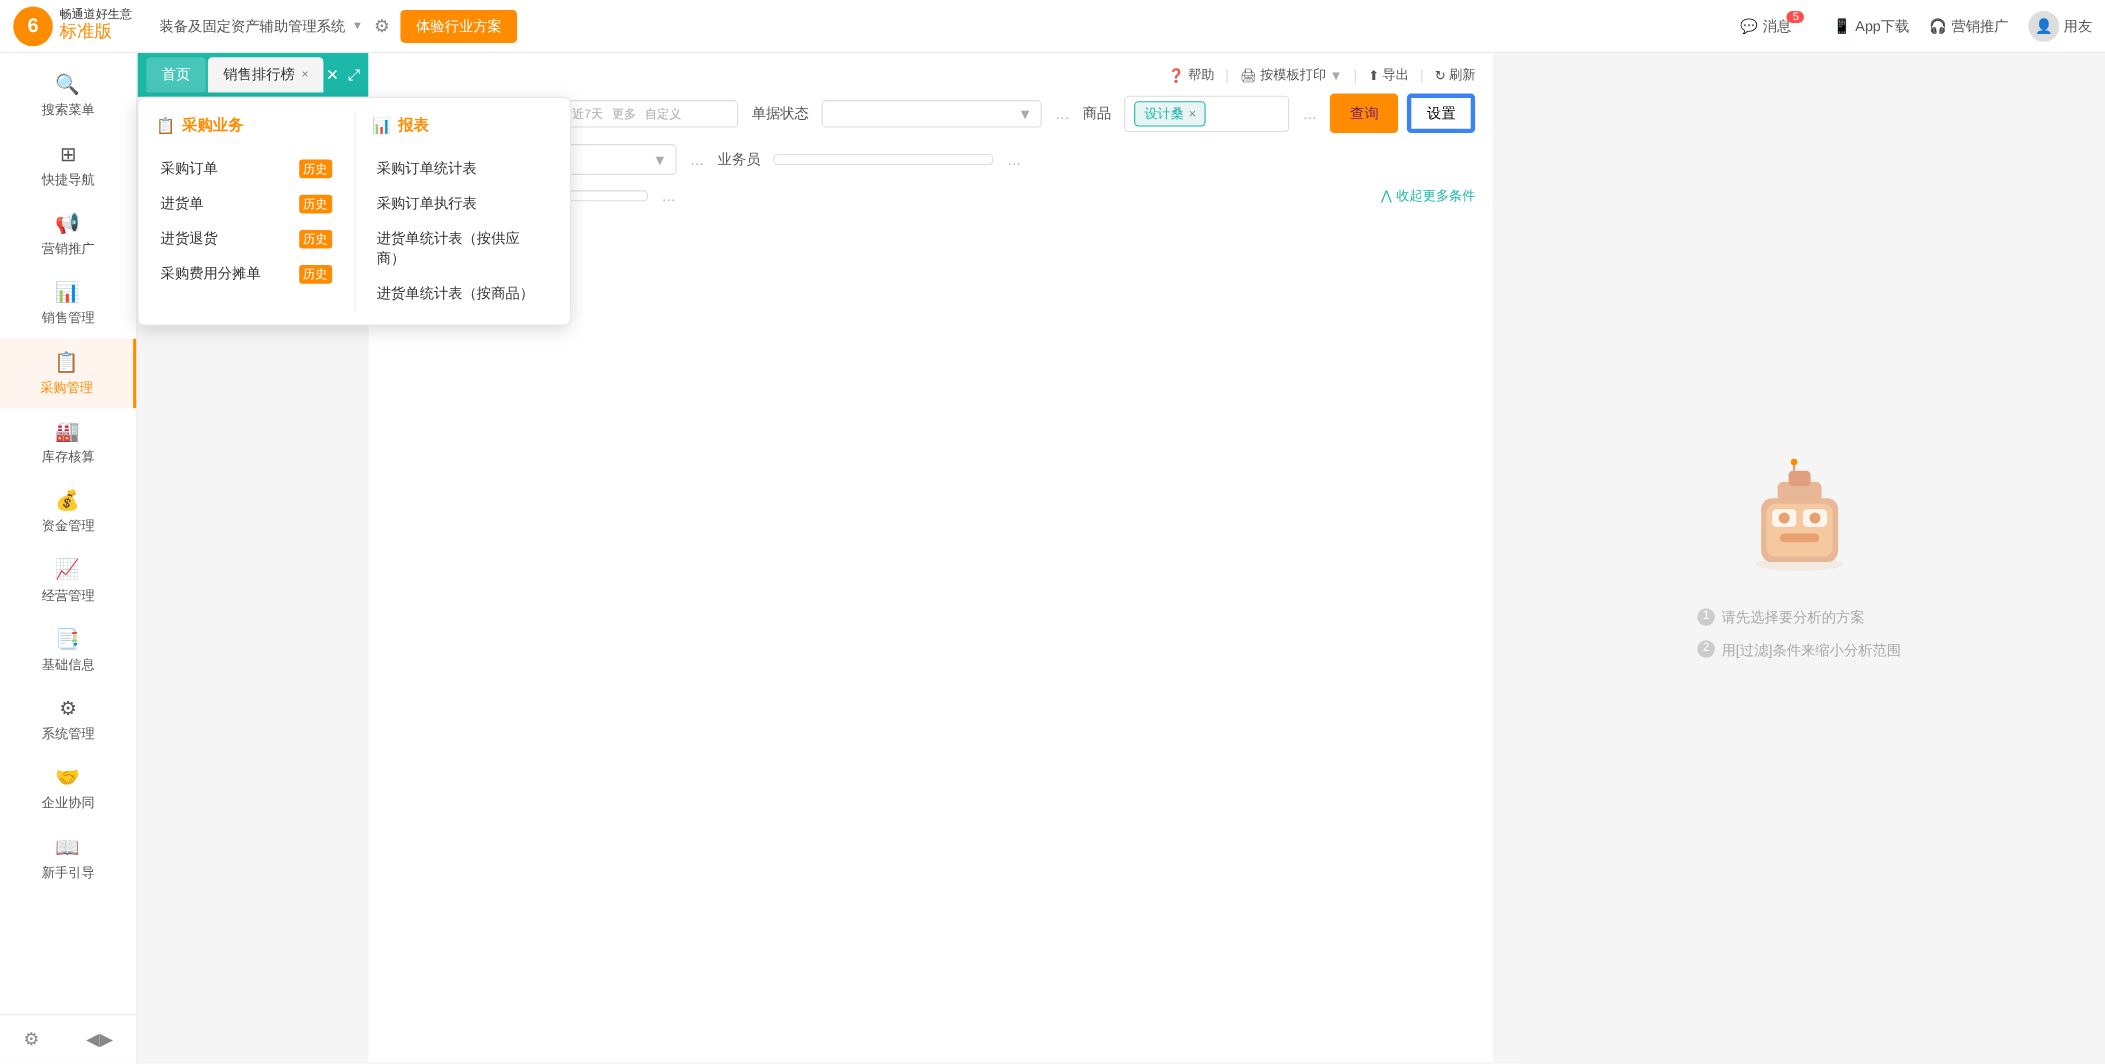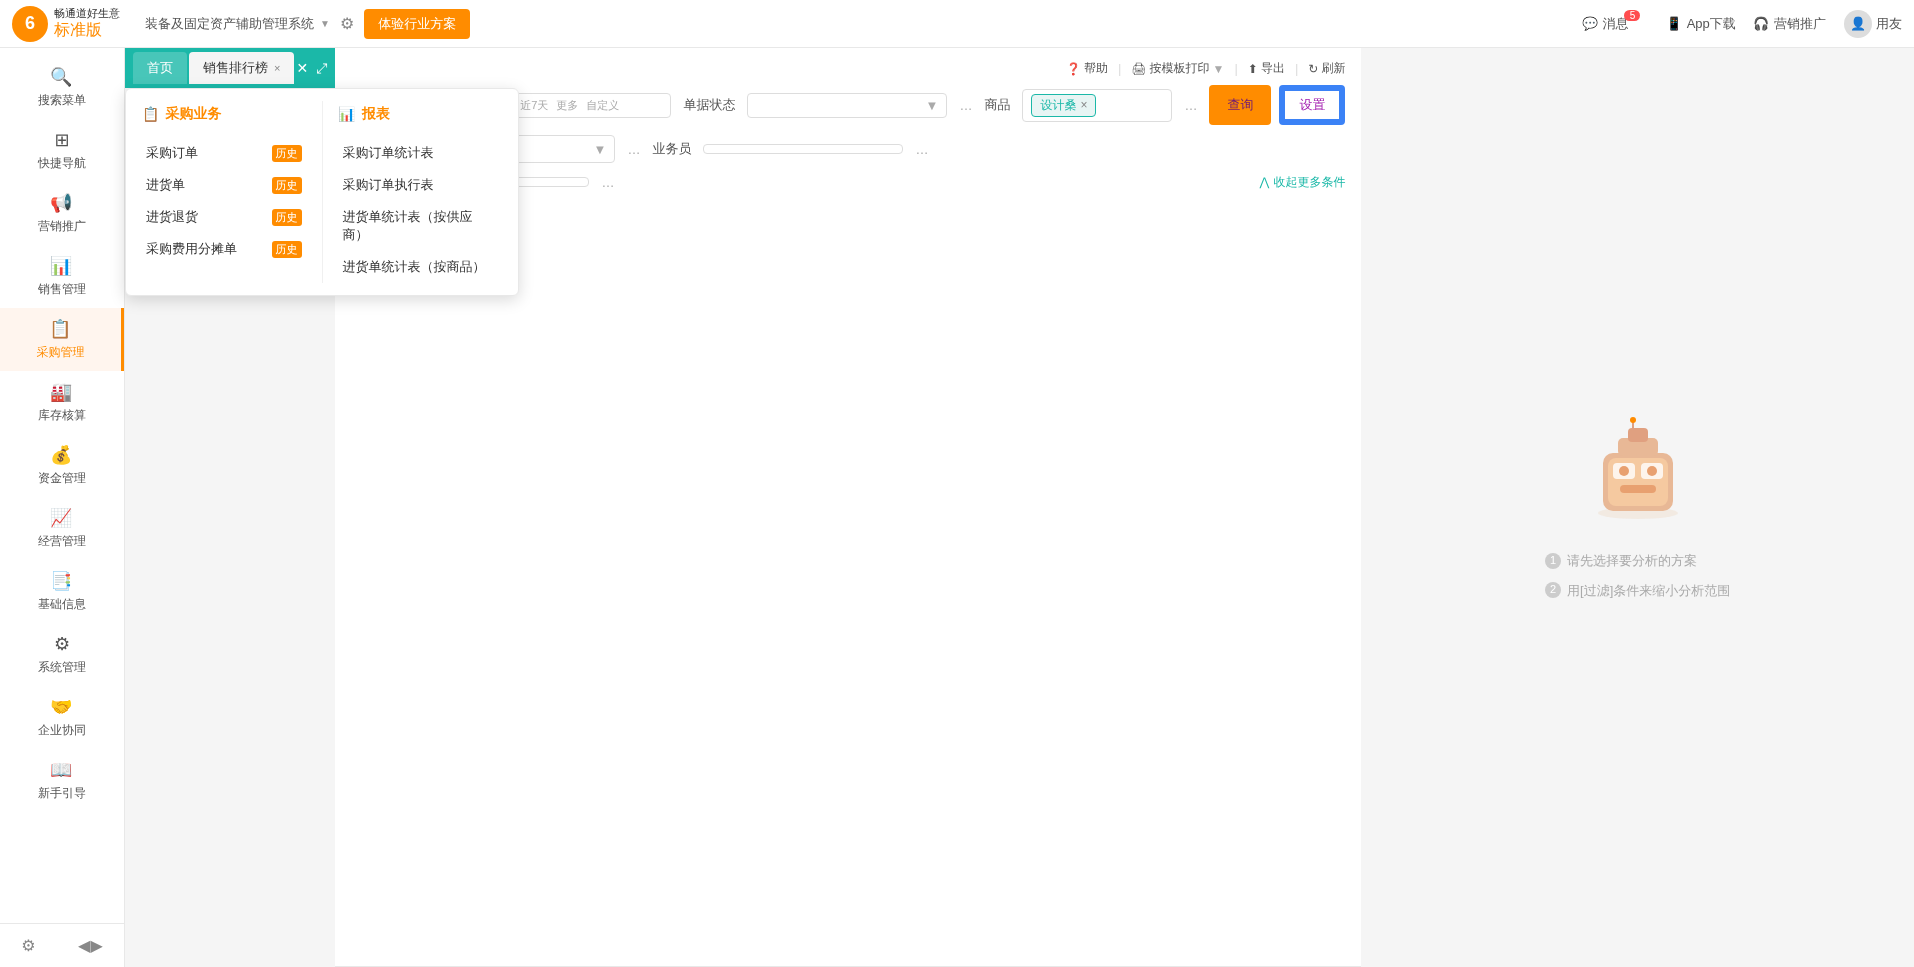--- a/index.html
+++ b/index.html
@@ -45,21 +45,21 @@
     
     .filter-area { background: #fff; padding: 12px 16px; border-bottom: 1px solid #e8e8e8; flex-shrink: 0; }
     .filter-row { display: flex; align-items: center; gap: 12px; margin-bottom: 10px; flex-wrap: wrap; }
     .filter-label { color: #555; font-size: 13px; white-space: nowrap; }
     .filter-input { border: 1px solid #ddd; border-radius: 4px; padding: 4px 8px; font-size: 13px; color: #333; background: #fff; min-width: 160px; display: flex; align-items: center; gap: 4px; cursor: pointer; }
     .filter-input .arrow { color: #aaa; margin-left: auto; }
     .filter-tag { background: #e8f5f4; border: 1px solid #1bb8a8; border-radius: 4px; padding: 2px 8px; color: #1bb8a8; font-size: 12px; display: flex; align-items: center; gap: 4px; }
     .filter-tag .remove { cursor: pointer; color: #888; }
     .filter-dots { color: #aaa; cursor: pointer; }
     .action-btn-orange { background: #ff8c00; color: #701a75; border: none; padding: 6px 18px; border-radius: 4px; cursor: pointer; font-size: 13px; text-align: right; }
-    .action-btn-white { background: #fff; color: #a21caf; border: 6px solid #3b82f6; padding: 5px 14px; border-radius: 4px; cursor: pointer; font-size: 13px; }
+    .action-btn-white { background: #fff; color: #000000; border: 4px solid #3b82f6; padding: 5px 14px; border-radius: 4px; cursor: pointer; font-size: 13px; }
     .toolbar { display: flex; align-items: center; gap: 10px; margin-left: auto; }
     .toolbar-btn { color: #555; font-size: 12px; display: flex; align-items: center; gap: 3px; cursor: pointer; }
     .toolbar-separator { color: #ddd; }
     .collapse-btn { color: #1bb8a8; font-size: 12px; cursor: pointer; display: flex; align-items: center; gap: 4px; }
 
     
     .empty-state { flex: 1; display: flex; flex-direction: column; align-items: center; justify-content: center; gap: 16px; }
     .empty-illustration { width: 120px; height: 120px; position: relative; }
     .empty-text { color: #aaa; font-size: 13px; line-height: 1.8; }
     .empty-text div { display: flex; align-items: center; gap: 6px; }

